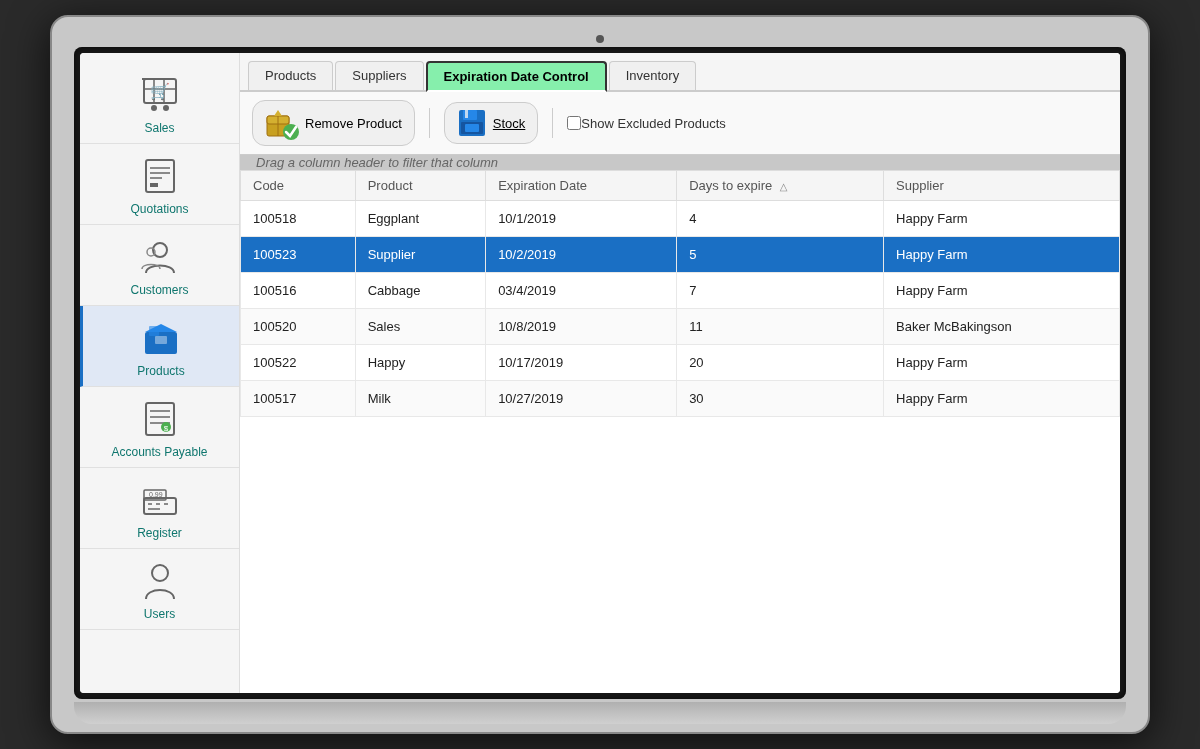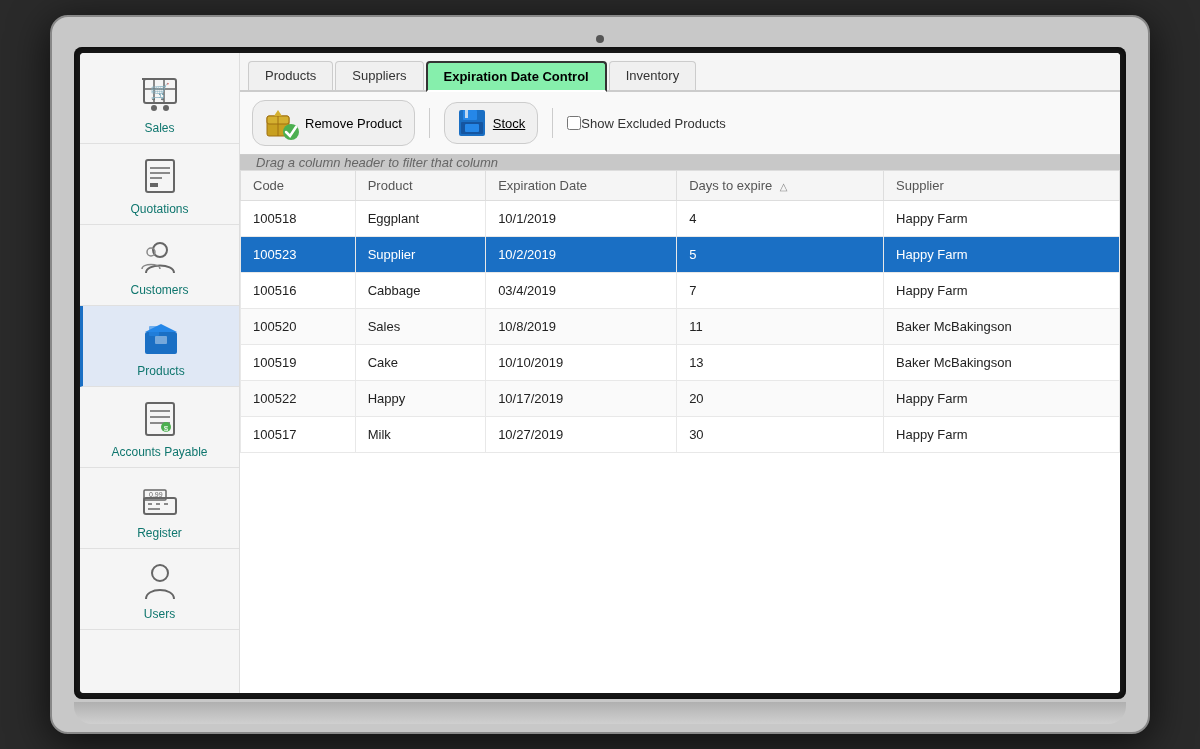--- a/index.html
+++ b/index.html
@@ -399,27 +399,20 @@
                   <td>Happy Farm</td>
                 </tr>
                 <tr>
                   <td>100520</td>
                   <td>Sales</td>
                   <td>10/8/2019</td>
                   <td>11</td>
                   <td>Baker McBakingson</td>
                 </tr>
                 <tr>
-                  <td>100519</td>
-                  <td>Cake</td>
-                  <td>10/10/2019</td>
-                  <td>13</td>
-                  <td>Baker McBakingson</td>
-                </tr>
-                <tr>
                   <td>100522</td>
                   <td>Happy</td>
                   <td>10/17/2019</td>
                   <td>20</td>
                   <td>Happy Farm</td>
                 </tr>
                 <tr>
                   <td>100517</td>
                   <td>Milk</td>
                   <td>10/27/2019</td>

